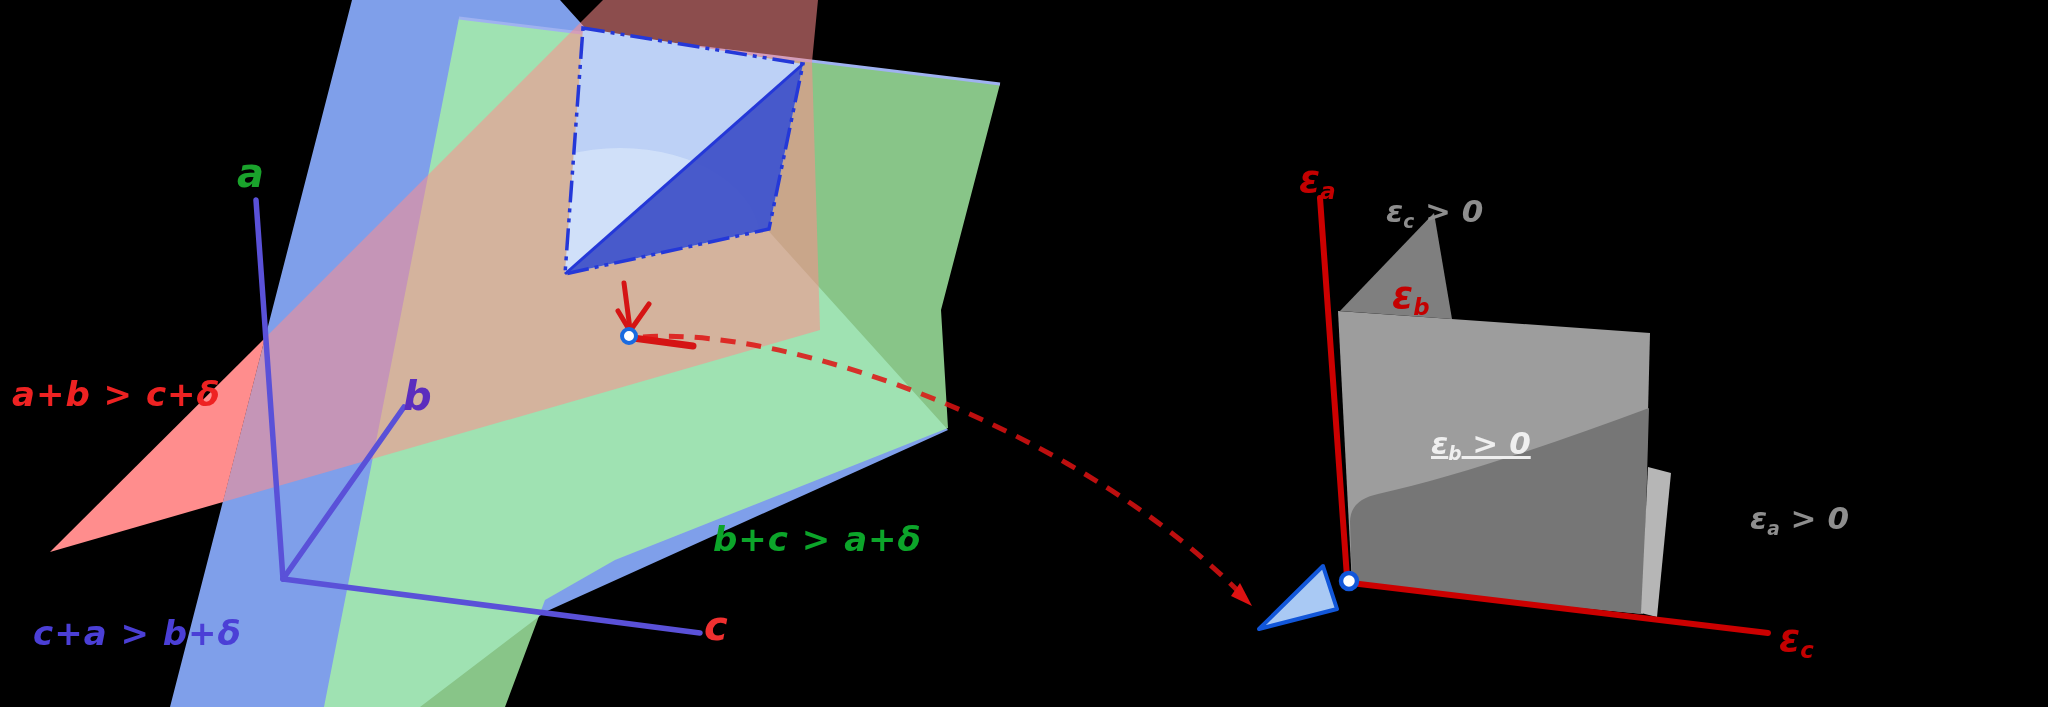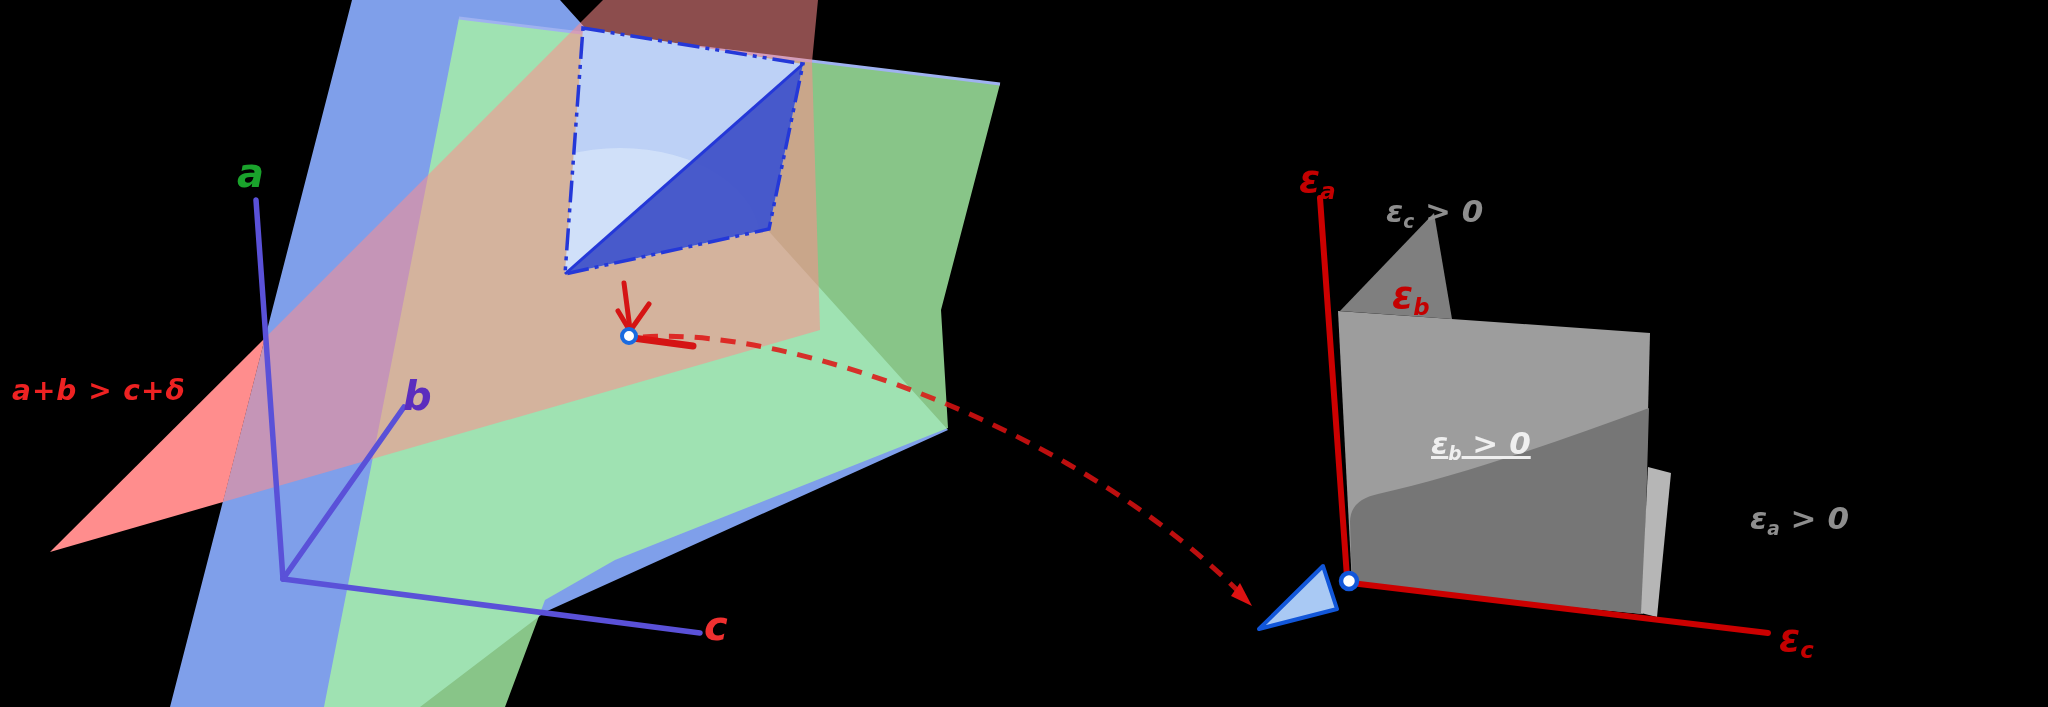--- a/index.html
+++ b/index.html
@@ -6,21 +6,21 @@
   #stage{
     position:relative;width:2048px;height:707px;background:#000;overflow:hidden;
     font-family:"DejaVu Sans",sans-serif;
   }
   #stage svg{position:absolute;left:0;top:0;}
   .lbl{
     position:absolute;white-space:nowrap;font-style:italic;font-weight:bold;
     font-family:"DejaVu Sans",sans-serif;line-height:1;user-select:none;
   }
   .lbl sub{font-size:0.6em;vertical-align:-0.3em;font-style:italic;}
-  .ineq{font-size:28px;letter-spacing:1px;}
+  .ineq{font-size:34px;letter-spacing:1px;}
   .axisletter{font-size:40px;}
   .epslbl{font-size:38px;}
   .reglbl{font-size:31px;font-weight:bold;}
   .c-inred{color:#EE2222;}
   .c-inblue{color:#4B3FD6;}
   .c-ingreen{color:#0CA52A;}
   .c-a{color:#1AA32C;}
   .c-b{color:#5B2DBE;}
   .c-c{color:#F03030;}
   .c-eps{color:#C40000;}
@@ -98,20 +98,22 @@
 
       <circle cx="1349" cy="581" r="8" fill="#FFFFFF" stroke="#1156D9" stroke-width="4.5"></circle>
     </g>
   </svg>
 
   <div class="lbl axisletter c-a" style="left:237px;top:153px;">a</div>
   <div class="lbl axisletter c-b" style="left:403px;top:376px;">b</div>
   <div class="lbl axisletter c-c" style="left:704px;top:606px;">c</div>
 
   <div class="lbl ineq c-inred" style="left:12px;top:377px;">a+b &gt; c+δ</div>
+  <div class="lbl ineq c-inblue" style="left:33px;top:616px;">c+a &gt; b+δ</div>
+  <div class="lbl ineq c-ingreen" style="left:713px;top:522px;">b+c &gt; a+δ</div>
 
   <div class="lbl epslbl c-eps" style="left:1299px;top:160px;">
     <span>ε</span><sub>a</sub>
   </div>
   <div class="lbl epslbl c-eps" style="left:1392px;top:276px;">
     <span>ε</span><sub>b</sub>
   </div>
   <div class="lbl epslbl c-eps" style="left:1779px;top:619px;">
     <span>ε</span><sub>c</sub>
   </div>

